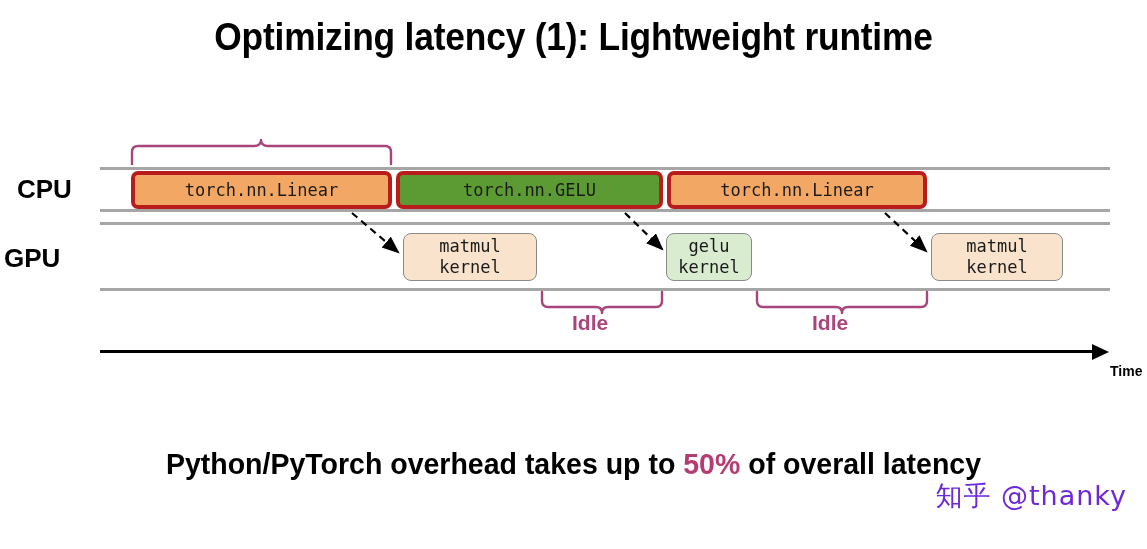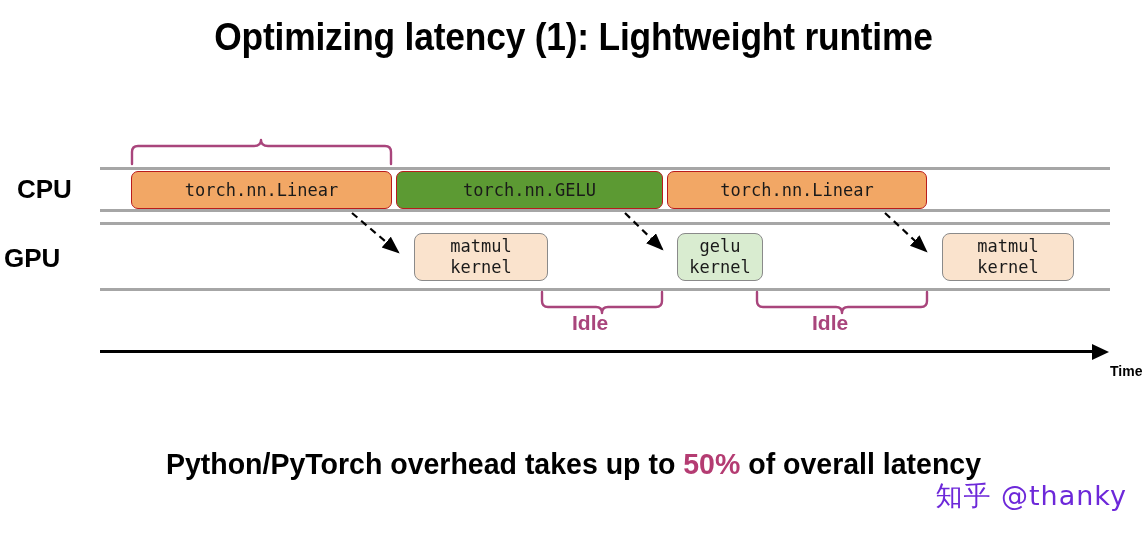--- a/index.html
+++ b/index.html
@@ -65,21 +65,21 @@
   #cpu-line-bottom { top: 209px; }
   #gpu-line-top    { top: 222px; }
   #gpu-line-bottom { top: 288px; }
 
   
   .cpu-bar {
     position: absolute;
     height: 38px;
     top: 171px;
     border-radius: 7px;
-    border: 1px solid #b91c1c;
+    border: 4px solid #b91c1c;
     box-sizing: border-box;
     display: flex;
     align-items: center;
     justify-content: center;
     font-family: "DejaVu Sans Mono", "Liberation Mono", monospace;
     font-size: 17px;
     color: #1a1a1a;
     white-space: nowrap;
   }
   #cpu-bar-0 { left: 131px; width: 261px; background: #f2a765; }
@@ -96,21 +96,20 @@
     box-sizing: border-box;
     display: flex;
     flex-direction: column;
     align-items: center;
     justify-content: center;
     font-family: "DejaVu Sans Mono", "Liberation Mono", monospace;
     font-size: 17px;
     line-height: 21px;
     color: #1a1a1a;
     white-space: nowrap;
-    margin-left: 11px;
   }
   #gpu-box-0 { left: 403px; width: 134px; background: #fae3cd; }
   #gpu-box-1 { left: 666px; width: 86px;  background: #d9ecd0; }
   #gpu-box-2 { left: 931px; width: 132px; background: #fae3cd; }
 
   
   .arrow-svg {
     position: absolute;
     left: 0;
     top: 0;

